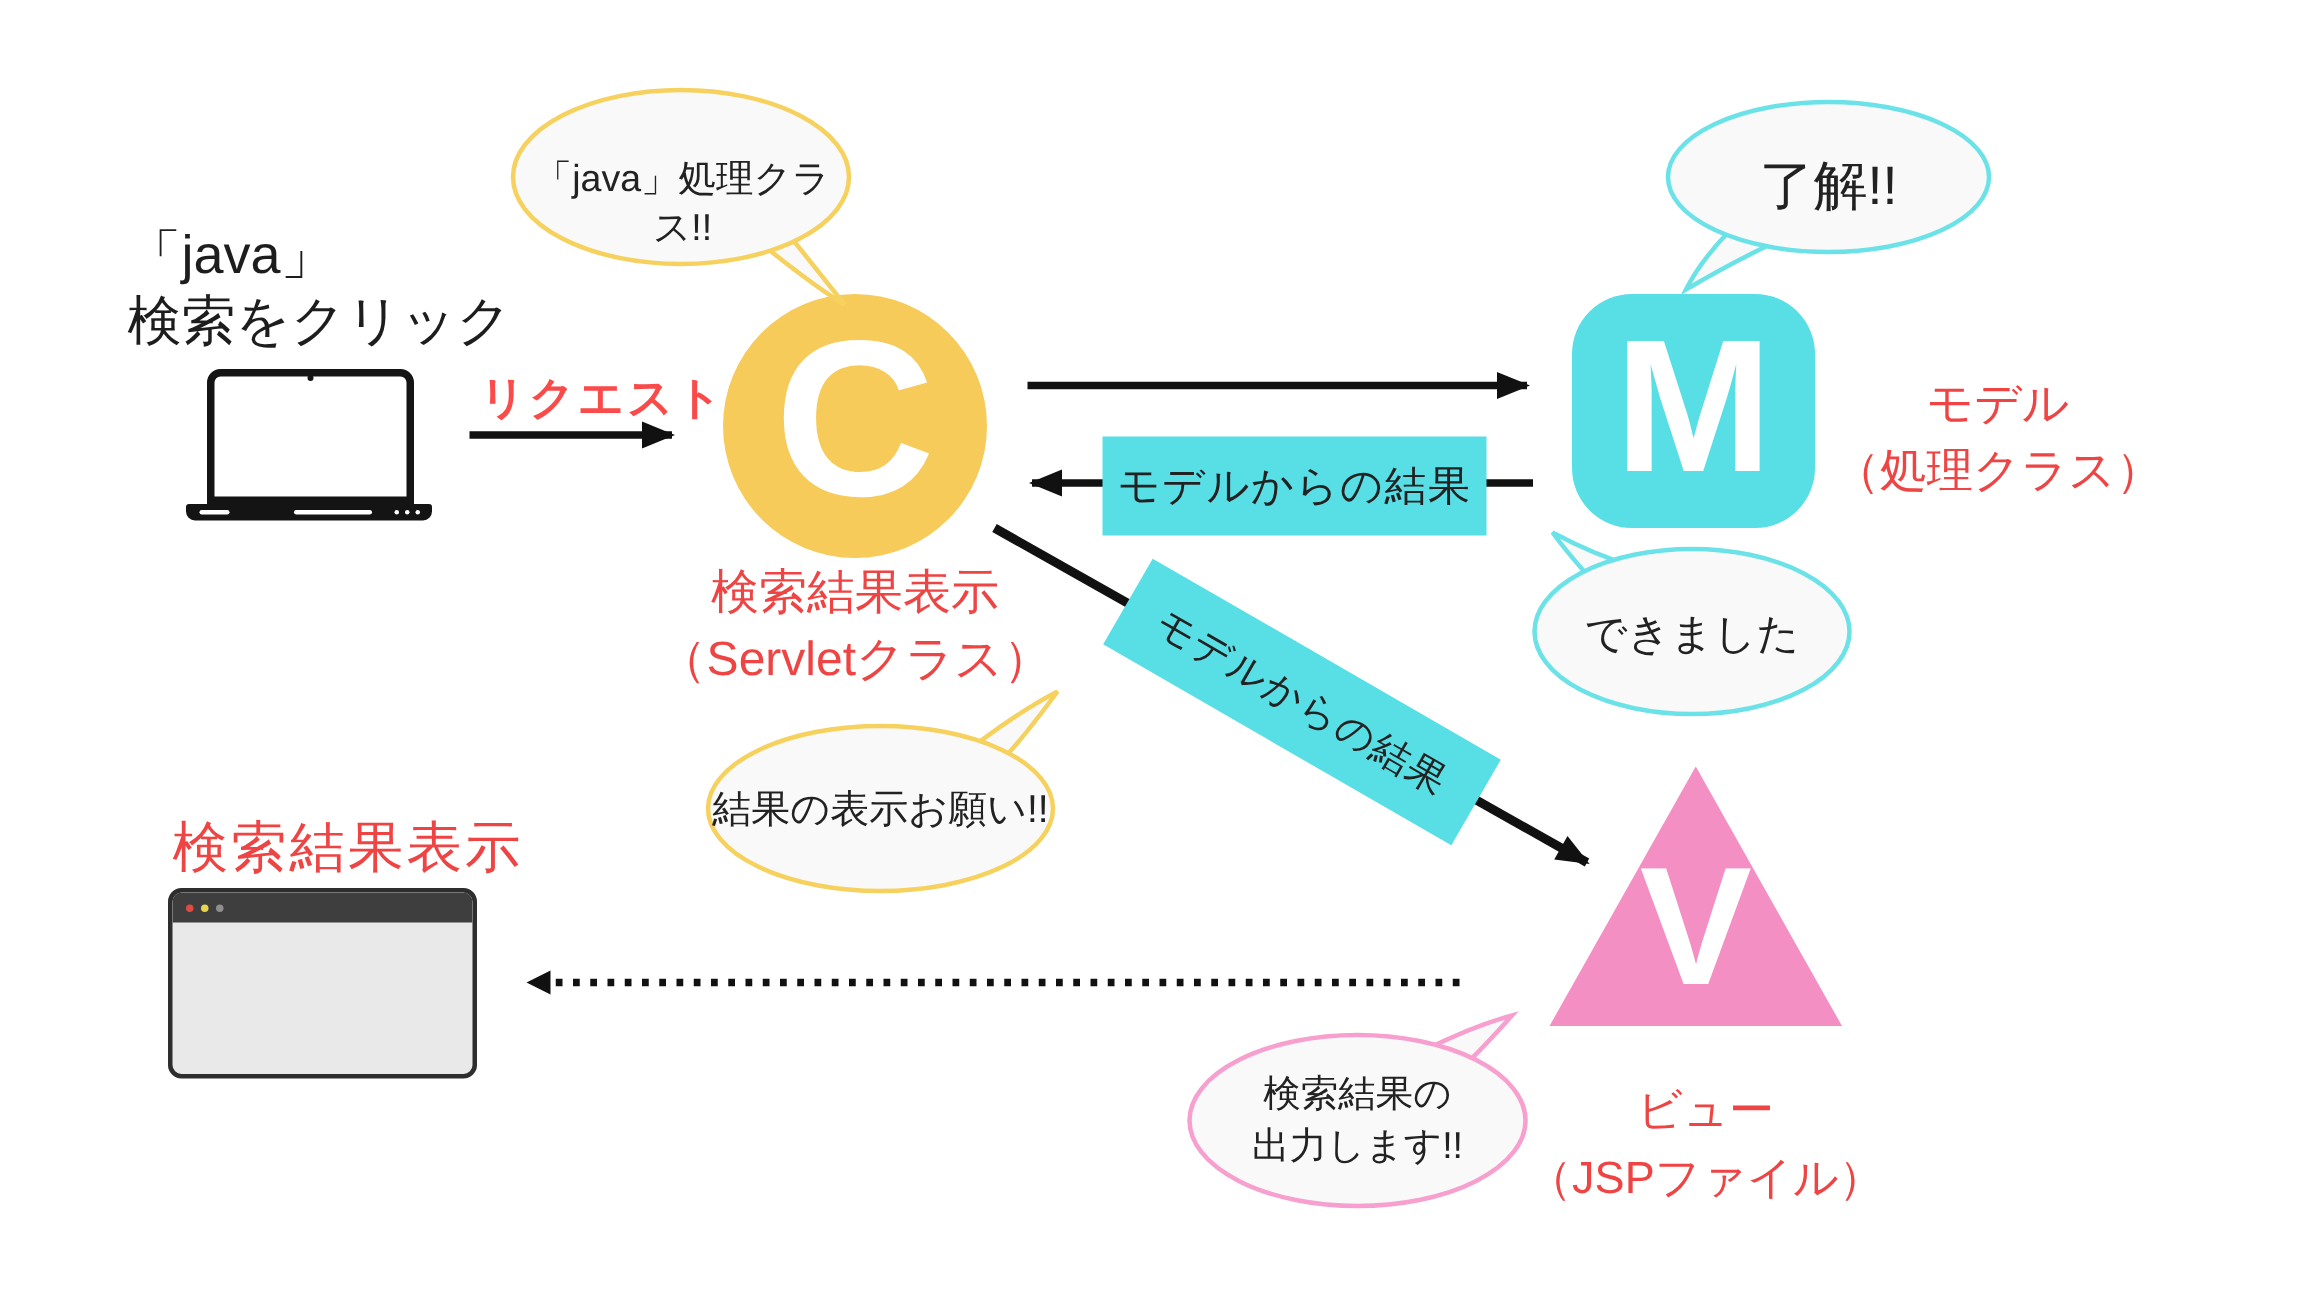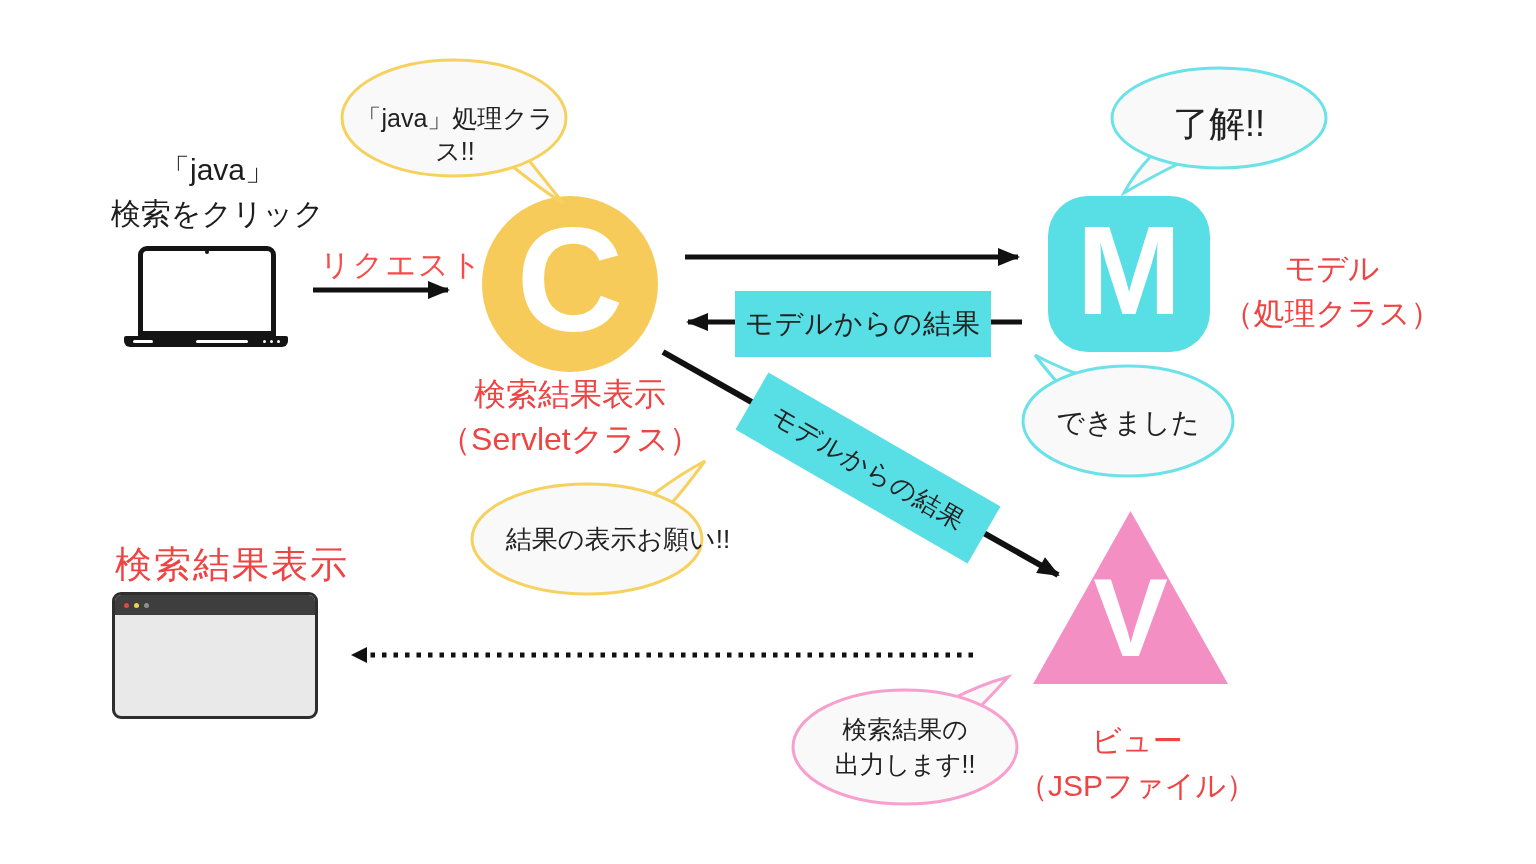--- a/index.html
+++ b/index.html
@@ -30,32 +30,32 @@
   .flow-box-h { left:735px; top:291px; width:256px; height:66px; font-size:28px; letter-spacing:1px; }
   .flow-box-d { left:734px; top:435px; width:268px; height:66px; font-size:26px; letter-spacing:1px; transform:rotate(30deg); }
 
   
   .node-label { color:#ef4444; text-align:center; z-index:3; line-height:45px; }
   .controller-label { left:415px; top:372px; width:310px; font-size:32px; }
   .model-label { left:1212px; top:246px; width:240px; font-size:31px; }
   .view-label { left:1003px; top:718px; width:268px; font-size:30px; }
 
   
-  .client-label { left:85px; top:148px; width:265px; font-size:30px; color:#1d1d1d; text-align:center; line-height:44px; z-index:3; }
-  .request-label { left:320px; top:245px; font-size:30px; color:#FA4B4B; letter-spacing:2px; z-index:3; }
+  .client-label { left:85px; top:148px; width:265px; font-size:36px; color:#1d1d1d; text-align:left; line-height:44px; z-index:3; }
+  .request-label { left:320px; top:245px; font-size:30px; color:#FA4B4B; letter-spacing:2px; z-index:3;font-weight:bold; }
   .result-display-label { left:115px; top:540px; font-size:37px; color:#ef4444; letter-spacing:2px; z-index:3; }
 
   
   .bubble-svg { position:absolute; z-index:4; }
   .bubble-body { fill:#f9f9f9; stroke-width:3; }
   .bubble-text { position:absolute; z-index:5; color:#222; text-align:center; }
   .bt-1 { left:344px; top:102px; width:222px; font-size:25px; }
   .bt-2 { left:1119px; top:100px; width:200px; font-size:36px; }
   .bt-3 { left:1028px; top:404px; width:200px; font-size:28px; }
-  .bt-4 { left:467px; top:522px; width:240px; font-size:26px;margin-left:31px; }
+  .bt-4 { left:467px; top:522px; width:240px; font-size:26px; }
   .bt-5 { left:795px; top:712px; width:220px; font-size:25px; line-height:35px; }
 
   .stroke-yellow { stroke:#F6D15E; }
   .stroke-cyan   { stroke:#6BE2E8; }
   .stroke-pink   { stroke:#F79FCE; }
 
   
   .laptop-screen { left:138px; top:246px; width:128px; height:80px; background:#ffffff;
     border:5px solid #141414; border-radius:9px 9px 0 0; z-index:3; }
   .laptop-camera { left:205px; top:250px; width:4px; height:4px; border-radius:50%; background:#141414; z-index:4; }

